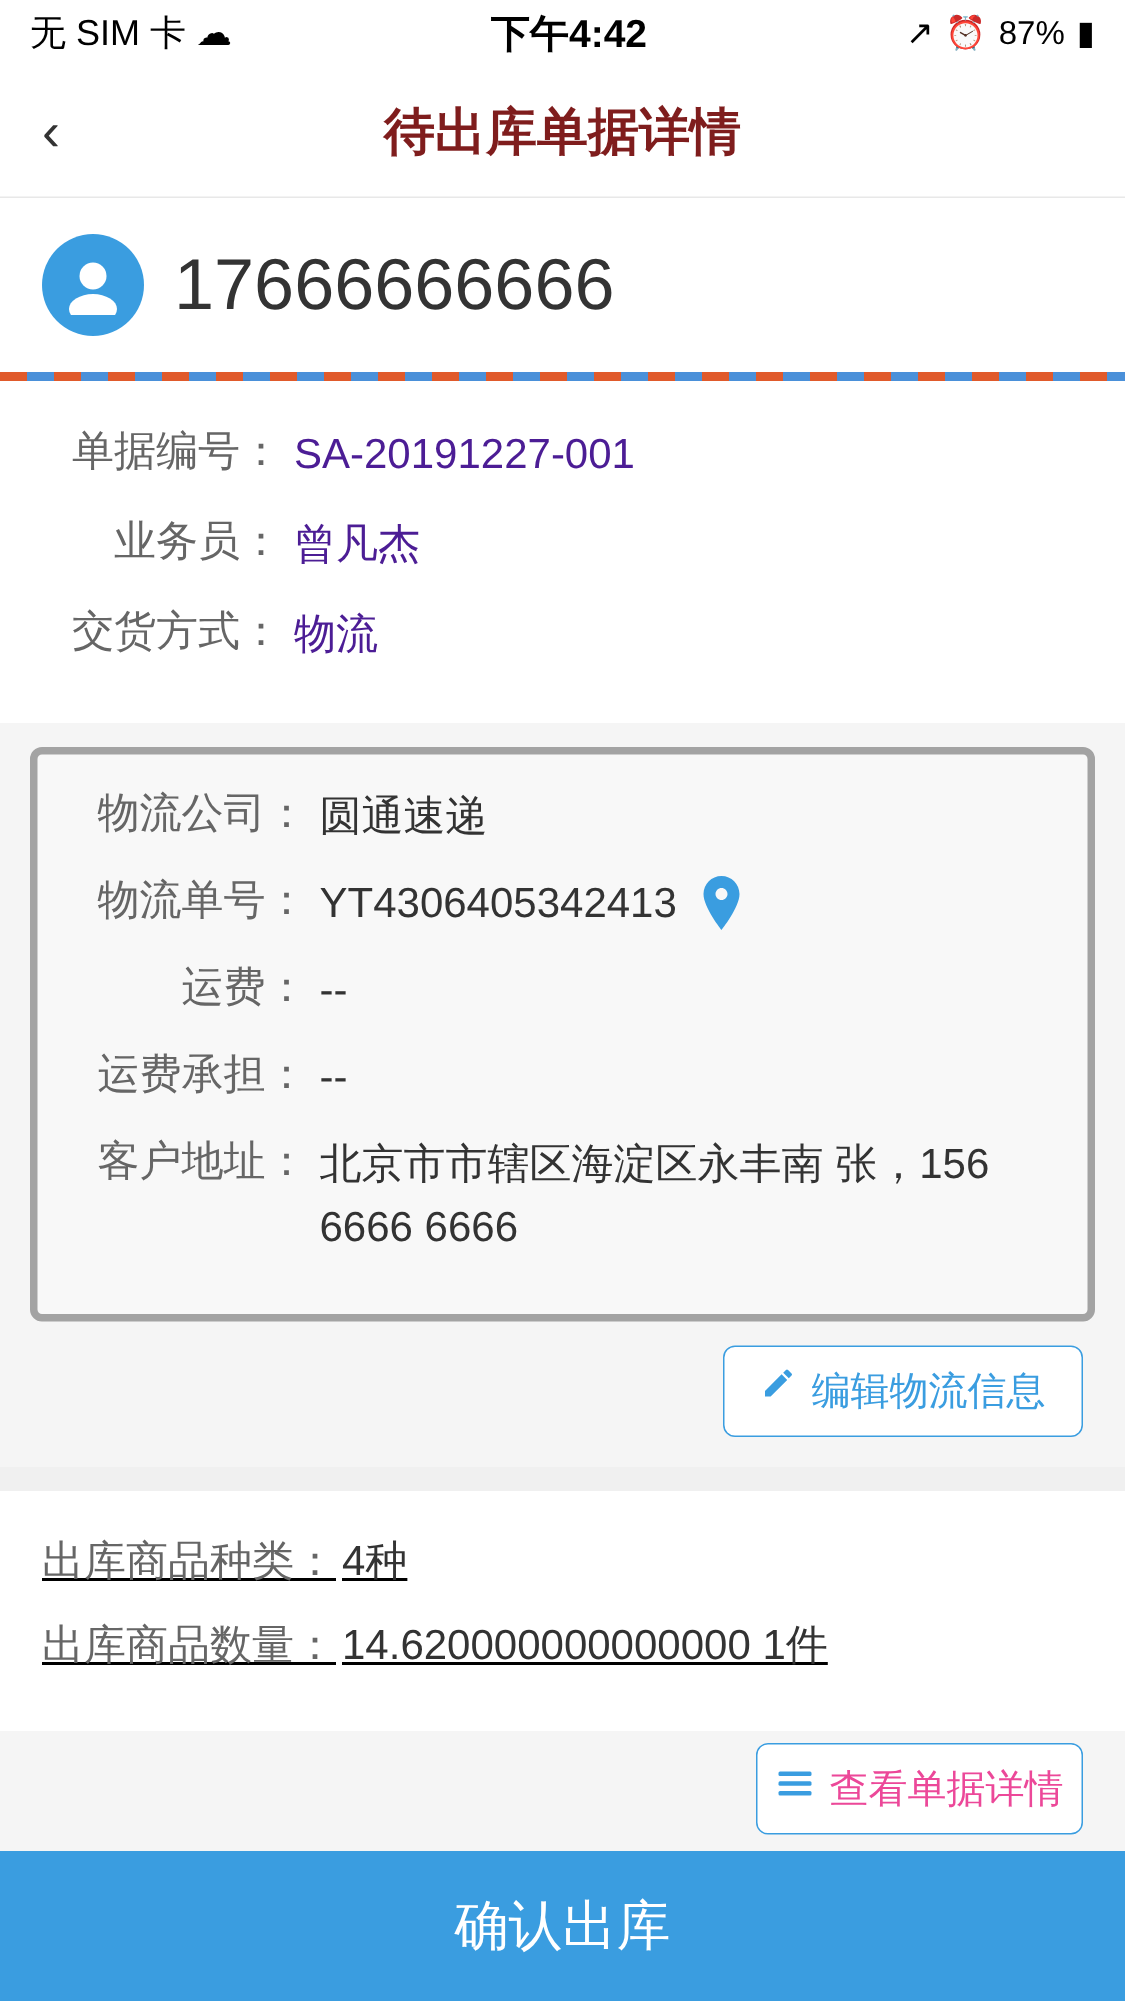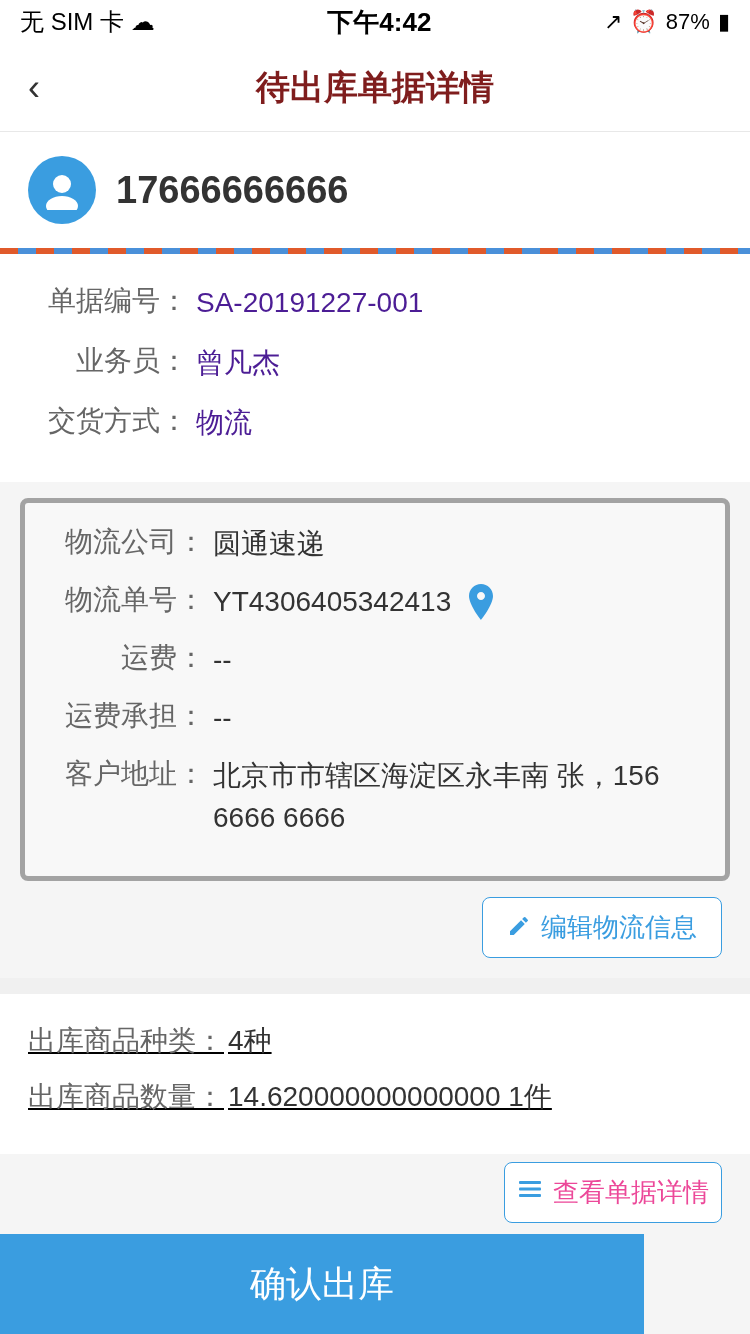--- a/index.html
+++ b/index.html
@@ -77,22 +77,22 @@
     .customer-avatar {
       width: 68px;
       height: 68px;
       border-radius: 50%;
       background: #3a9de0;
       display: flex;
       align-items: center;
       justify-content: center;
     }
     .customer-phone {
-      font-size: 38px;
-      font-weight: 700;
+      font-size: 48px;
+      font-weight: 400;
       color: #333;
     }
 
     
     .dashed-line {
       width: 100%;
       height: 6px;
       background: repeating-linear-gradient(
         to right,
         #e05a2b 0px, #e05a2b 18px,
@@ -174,21 +174,21 @@
       padding: 0 28px 20px 28px;
     }
     .btn-edit {
       border: 1px solid #3a9de0;
       border-radius: 8px;
       padding: 12px 24px;
       color: #3a9de0;
       font-size: 26px;
       background: #fff;
       display: flex;
-      align-items: flex-end;
+      align-items: flex-start;
       gap: 10px;
       cursor: pointer;
     }
 
     
     .divider {
       height: 16px;
       background: #f0f0f0;
     }
 
@@ -235,21 +235,21 @@
     
     .bottom-spacer {
       height: 200px;
       background: #f5f5f5;
     }
 
     
     .confirm-btn-container {
       position: fixed;
       bottom: 0;
-      width: 644px;
+      width: 750px;
       background: #3a9de0;
       height: 100px;
       display: flex;
       align-items: center;
       justify-content: center;
       cursor: pointer;
     }
     .confirm-btn-text {
       color: #fff;
       font-size: 36px;

